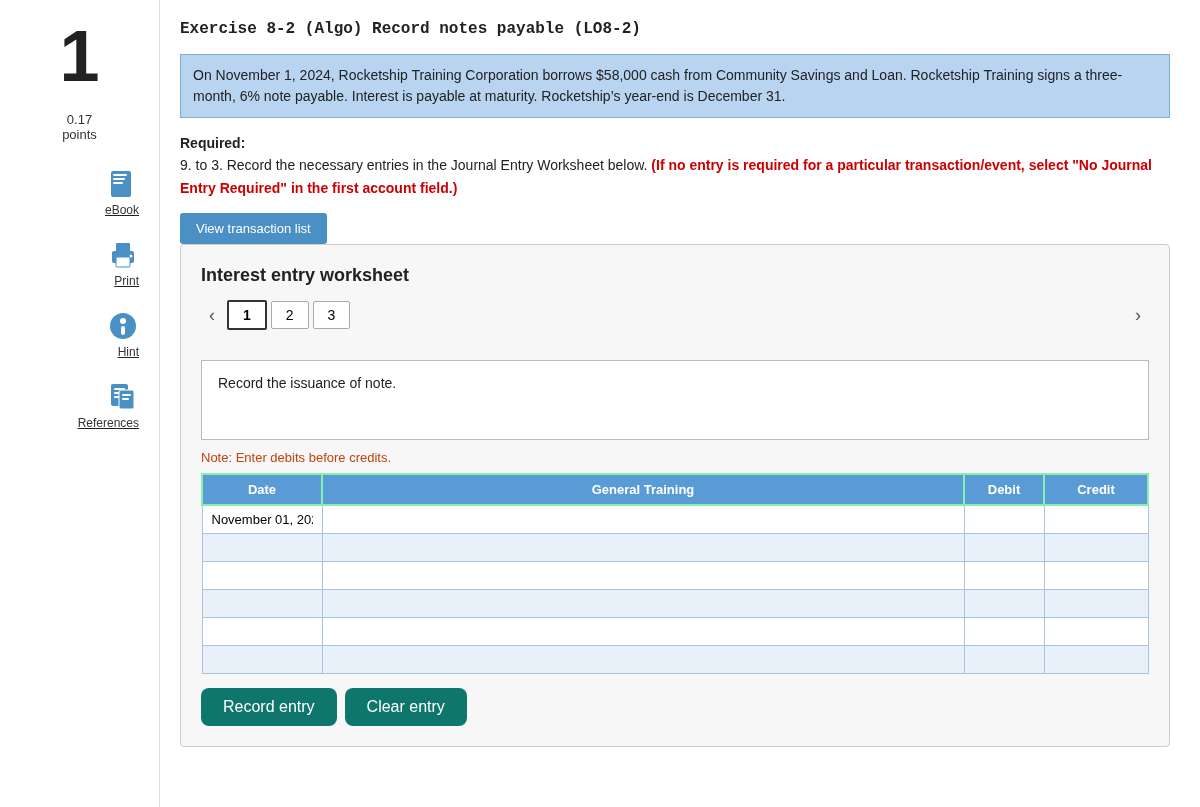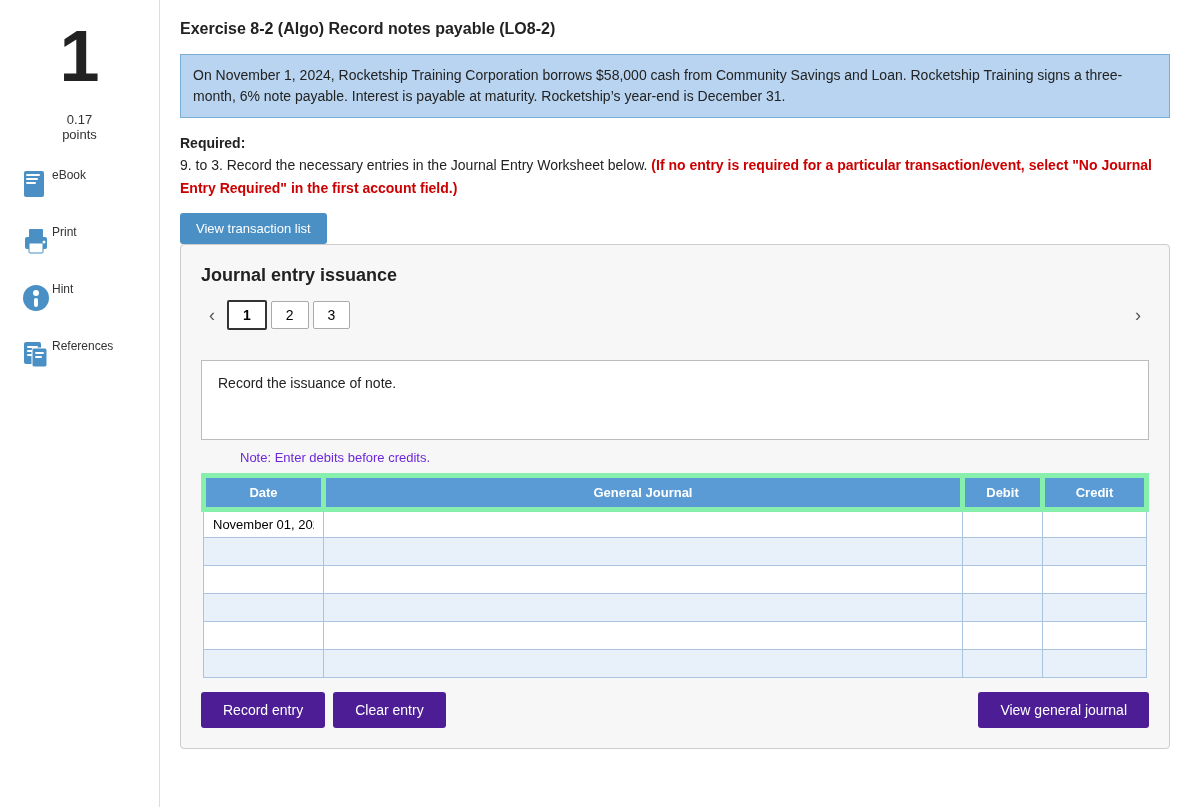--- a/index.html
+++ b/index.html
@@ -44,26 +44,27 @@
     .sidebar-tools {
       display: flex;
       flex-direction: column;
       align-items: center;
       gap: 10px;
       width: 100%;
       padding: 0 10px;
     }
     .sidebar-tool {
       display: flex;
-      flex-direction: row;
-      align-items: flex-start;
+      flex-direction: column;
+      align-items: flex-end;
       cursor: pointer;
       padding: 6px 10px;
       border-radius: 4px;
       width: 100%;
+      text-decoration: underline;
     }
     .tool-icon {
       width: 32px;
       height: 32px;
       display: flex;
       align-items: center;
       justify-content: center;
       margin-bottom: 3px;
     }
     .tool-label {
@@ -75,20 +76,21 @@
     .main-content {
       flex: 1;
       padding: 20px 30px 30px 20px;
       background: #fff;
       overflow-y: auto;
     }
     .exercise-title {
       font-size: 16px;
       font-weight: bold;
       margin-bottom: 16px;
+      font-family: Liberation Mono, monospace;
     }
     .problem-text {
       background: #b8d4f0;
       border: 1px solid #7aaed4;
       padding: 10px 12px;
       margin-bottom: 14px;
       font-size: 14px;
       line-height: 1.5;
     }
     .required-section {
@@ -150,41 +152,40 @@
     .note-box {
       background: #fff;
       border: 1px solid #bbb;
       padding: 14px 16px;
       margin-bottom: 10px;
       min-height: 80px;
       font-size: 14px;
       margin-top: 30px;
     }
     .note-warning {
-      color: #6d28d9;
+      color: #c2410c;
       font-size: 13px;
       margin-bottom: 8px;
-      margin-left: 39px;
     }
     
     .journal-table {
       width: 100%;
       border-collapse: collapse;
       margin-bottom: 14px;
     }
     .journal-table thead tr {
       background: #5b9bd5;
       color: #fff;
     }
     .journal-table thead th {
       padding: 7px 21px;
       font-size: 13px;
       font-weight: bold;
       text-align: center;
-      border: 5px solid #86efac;
+      border: 2px solid #86efac;
     }
     .journal-table tbody tr {
       background: #fff;
     }
     .journal-table tbody tr:nth-child(even) {
       background: #e8f0fa;
     }
     .journal-table tbody td {
       border: 1px solid #aac4e0;
       padding: 3px 6px;
@@ -201,27 +202,27 @@
     .td-date { width: 120px; }
     .td-debit { width: 80px; }
     .td-credit { width: 104px; }
     
     .action-btns {
       display: flex;
       gap: 0;
       align-items: center;
     }
     .action-btn {
-      background: #4c1d95;
+      background: #0f766e;
       color: #fff;
       border: none;
       padding: 10px 22px;
-      font-size: 14px;
-      cursor: pointer;
-      border-radius: 3px;
+      font-size: 16px;
+      cursor: pointer;
+      border-radius: 8px;
       margin-right: 8px;
     }
     .action-btn-right {
       margin-left: auto;
       margin-right: 0;
     }
   </style>
 </head>
 <body>
 
@@ -295,41 +296,41 @@
     <div class="required-section">
       <strong>Required:</strong><br>
       <span>9. to 3. Record the necessary entries in the Journal Entry Worksheet below.</span>
       <span class="red-text">(If no entry is required for a particular transaction/event, select "No Journal Entry Required" in the first account field.)</span>
     </div>
 
     <button class="view-transaction-btn">View transaction list</button>
 
     
     <div class="worksheet-card">
-      <div class="worksheet-title">Journal entry issuance</div>
+      <div class="worksheet-title">Interest entry worksheet</div>
 
       <div class="tabs-nav">
         <button class="tab-arrow">‹</button>
         <button class="tab-btn active">1</button>
         <button class="tab-btn">2</button>
         <button class="tab-btn">3</button>
         <button class="tab-arrow" style="margin-left: auto;">›</button>
       </div>
 
       <div class="note-box">
         <span>Record the issuance of note.</span>
       </div>
 
       <div class="note-warning">Note: Enter debits before credits.</div>
 
       <table class="journal-table">
         <thead>
           <tr>
             <th class="td-date">Date</th>
-            <th>General Journal</th>
+            <th>General Training</th>
             <th class="td-debit">Debit</th>
             <th class="td-credit">Credit</th>
           </tr>
         </thead>
         <tbody>
           <tr>
             <td class="td-date">
               <input type="text" value="November 01, 2024" readonly="" style="">
             </td>
             <td>
@@ -371,17 +372,16 @@
             <td><input type="text" value="" style=""></td>
             <td class="td-debit"><input type="text" value="" style=""></td>
             <td class="td-credit"><input type="text" value="" style=""></td>
           </tr>
         </tbody>
       </table>
 
       <div class="action-btns">
         <button class="action-btn">Record entry</button>
         <button class="action-btn">Clear entry</button>
-        <button class="action-btn action-btn-right">View general journal</button>
       </div>
     </div>
   </div>
 </div>
 
 </body></html>

